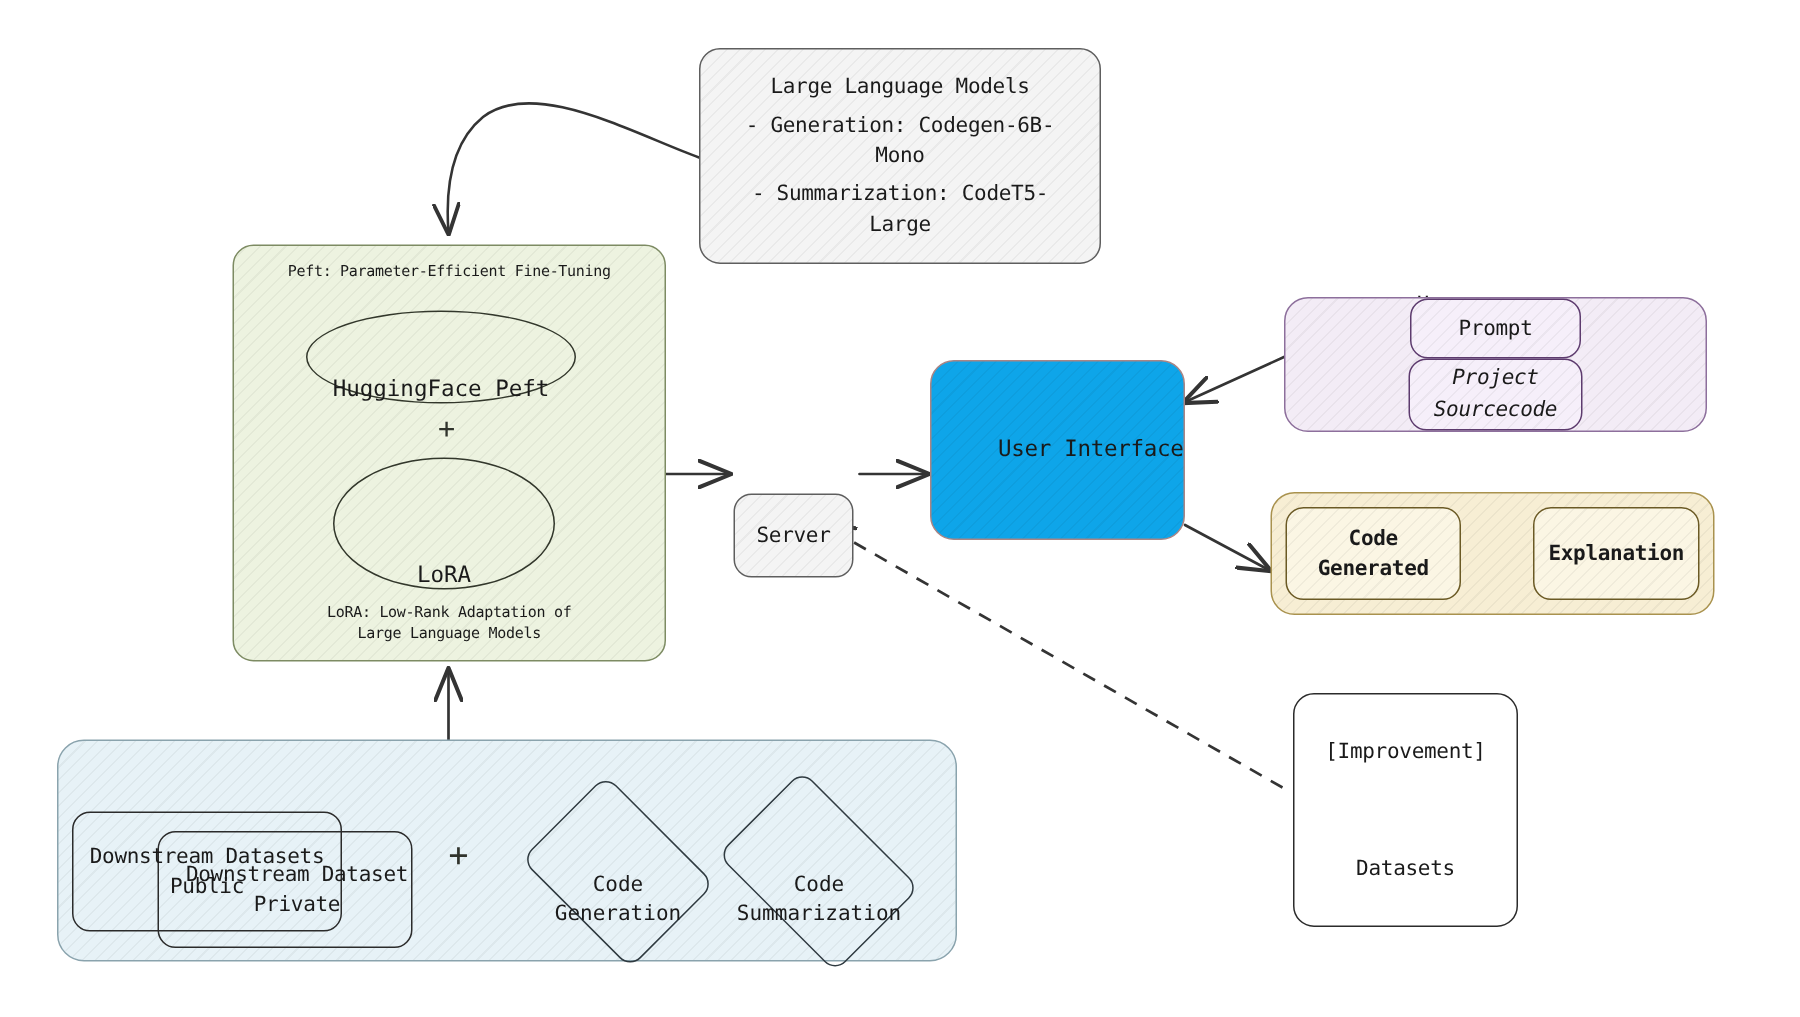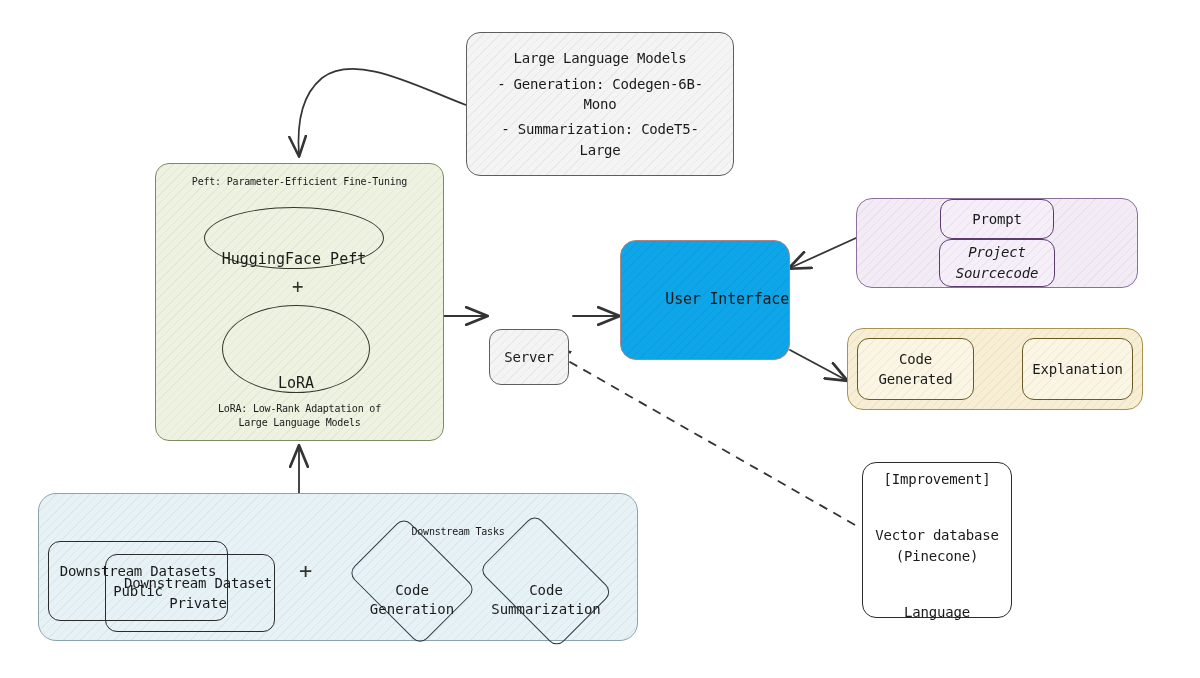--- a/index.html
+++ b/index.html
@@ -204,56 +204,51 @@
   <div class="node hatch c-purple" style="left:856px; top:198px; width:282px; height:90px; border-radius:16px; flex-direction:column; justify-content:space-between; padding:0 12px;">
     <div class="node hatch c-purple-in fs-14" style="position:relative; left:auto; top:auto; width:114px; height:52px; border-radius:12px; border-width:1.4px;">
       <span>Prompt</span>
     </div>
     <div class="node hatch c-purple-in fs-14" style="position:relative; left:auto; top:auto; width:116px; height:64px; border-radius:12px; border-width:1.4px;font-style:italic;">
       <span>Project
 Sourcecode</span>
     </div>
   </div>
 
-  <div class="node hatch c-yellow" style="left:847px; top:328px; width:296px; height:82px; border-radius:16px; flex-direction:row; justify-content:space-between; padding:0 9px;">
+  <div class="node hatch c-yellow" style="left:847px; top:328px; width:296px; height:82px; border-radius:16px; flex-direction:row; justify-content:space-between; padding:0 9px;font-weight:bold;">
     <div class="node hatch c-yellow-in fs-14" style="position:relative; left:auto; top:auto; width:135px; height:62px; border-radius:12px; border-width:1.4px;">
       <span>Code Generated</span>
     </div>
     <div class="node hatch c-yellow-in fs-14" style="position:relative; left:auto; top:auto; width:128px; height:62px; border-radius:12px; border-width:1.4px;margin-left:48px;">
       <span>Explanation</span>
     </div>
   </div>
 
   <div class="node c-white fs-14" style="left:862px; top:462px; width:150px; height:156px; border-radius:14px; border-width:1.6px; justify-content:space-evenly; padding:6px 8px;">
     <span class="ln">[Improvement]</span>
-    <span class="ln">Vector database
-(Pinecone)</span>
-    <span class="ln">Language</span>
+    <span class="ln">Datasets</span>
   </div>
 
   <div class="node hatch c-blue" style="left:38px; top:493px; width:600px; height:148px; border-radius:18px;">
   </div>
 
   <div class="node c-plain fs-14" style="left:48px; top:501px; width:180px; height:80px; border-radius:12px; border-width:1.5px; background:transparent;margin-top:40px;">
     <span>Downstream Datasets
 Public</span>
   </div>
 
   <div class="node c-plain fs-14" style="left:105px; top:554px; width:170px; height:78px; border-radius:12px; border-width:1.5px; background:transparent;padding-left:16px;">
     <span>Downstream Dataset
 Private</span>
   </div>
 
   <div class="plus" style="left:299px; top:560px; font-size:22px;">
     <span>+</span>
   </div>
 
-  <div class="cap fs-13" style="left:358px; top:511px; width:200px;">
-    <span>Downstream Tasks</span>
-  </div>
 
   <div class="diamond-wrap fs-14" style="left:342px; top:527px; width:140px; height:108px;">
     <span class="diamond-shape"></span>
     <span class="diamond-label">Code
 Generation</span>
   </div>
 
   <div class="diamond-wrap fs-14" style="left:470px; top:527px; width:152px; height:108px;">
     <span class="diamond-shape"></span>
     <span class="diamond-label">Code

